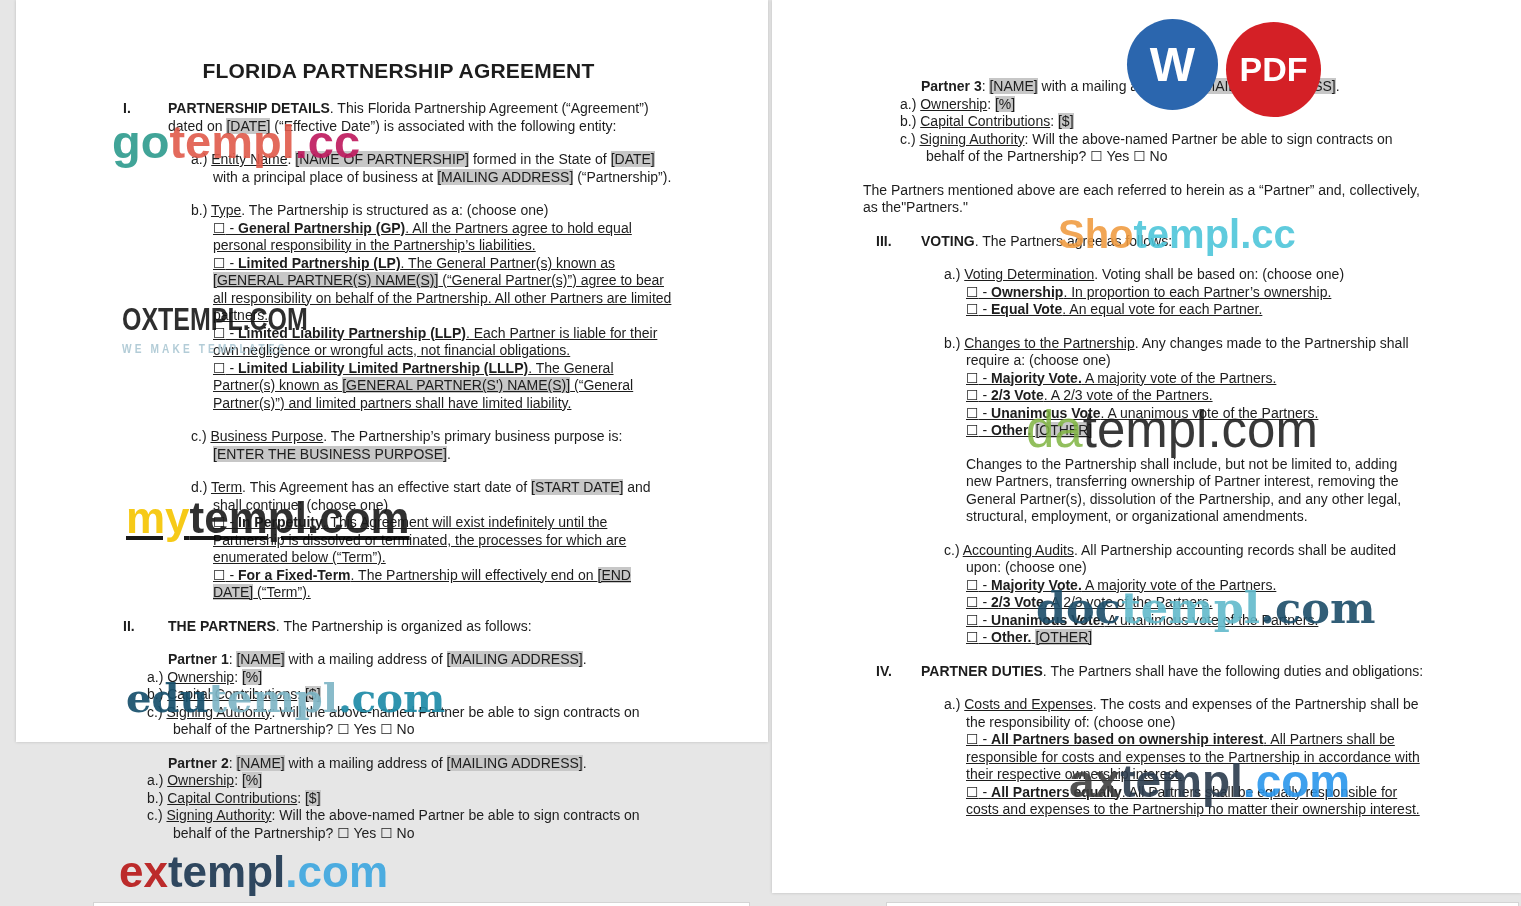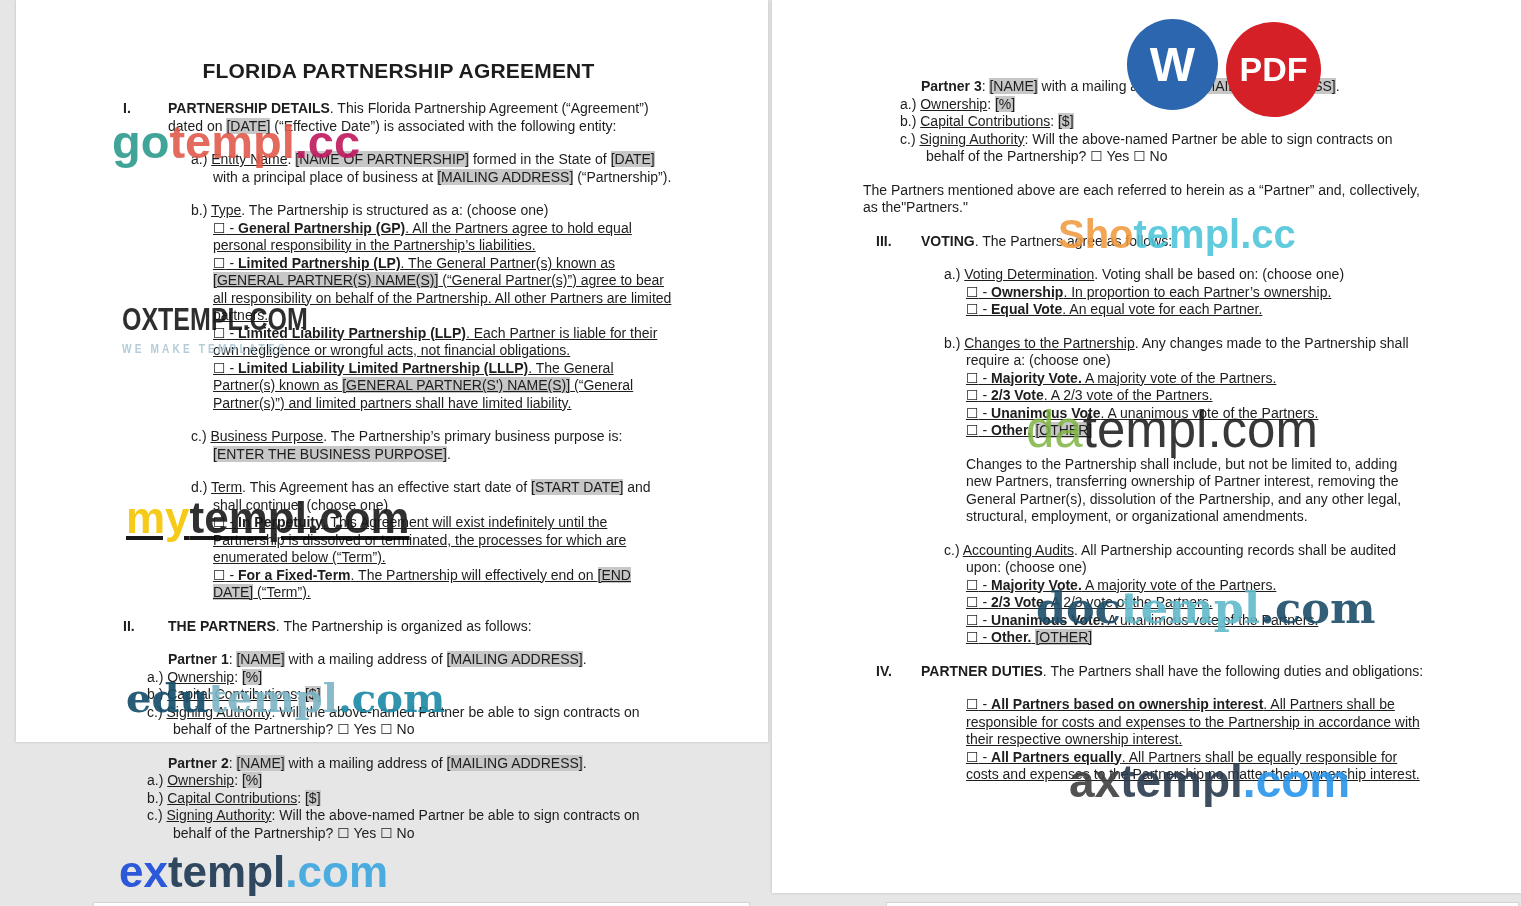--- a/index.html
+++ b/index.html
@@ -99,25 +99,26 @@
       <div class="blk para"><span class="">Changes to the Partnership shall include, but not be limited to, adding new Partners, transferring ownership of Partner interest, removing the General Partner(s), dissolution of the Partnership, and any other legal, structural, employment, or organizational amendments.</span></div>
       <div class="blk gap"></div>
       <div class="blk item"><span class="num">c.) </span><span class="u ">Accounting Audits</span><span class="">. All Partnership accounting records shall be audited upon: (choose one)</span></div>
       <div class="blk opt"><span class="cb">☐</span><span class=""> - </span><span class="b ">Majority Vote.</span><span class=""> A majority vote of the Partners.</span></div>
       <div class="blk opt"><span class="cb">☐</span><span class=""> - </span><span class="b ">2/3 Vote</span><span class="">. A 2/3 vote of the Partners.</span></div>
       <div class="blk opt"><span class="cb">☐</span><span class=""> - </span><span class="b ">Unanimous Vote.</span><span class=""> A unanimous vote of the Partners.</span></div>
       <div class="blk opt"><span class="cb">☐</span><span class=""> - </span><span class="b ">Other.</span><span class=""> </span><span class="hl ">[OTHER]</span></div>
       <div class="blk gap"></div>
       <div class="blk sec"><span class="num">IV. </span><span class="b ">PARTNER DUTIES</span><span class="">. The Partners shall have the following duties and obligations:</span></div>
       <div class="blk gap"></div>
+      <div class="blk item"><span class="num">a.) </span><span class="u ">Costs and Expenses</span><span class="">. The costs and expenses of the Partnership shall be the responsibility of: (choose one)</span></div>
       <div class="blk opt"><span class="cb">☐</span><span class=""> - </span><span class="b ">All Partners based on ownership interest</span><span class="">. All Partners shall be responsible for costs and expenses to the Partnership in accordance with their respective ownership interest.</span></div>
       <div class="blk opt"><span class="cb">☐</span><span class=""> - </span><span class="b ">All Partners equally</span><span class="">. All Partners shall be equally responsible for costs and expenses to the Partnership no matter their ownership interest.</span></div>
     </div>
     <div class="wm" style="left: 112px; top: 118px; font-size: 47px; opacity: 0.9;"><span style="color: rgb(45, 155, 141);">go</span><span style="color: rgb(225, 90, 75);">templ</span><span style="color: #be185d;">.cc</span></div>
     <div class="wm" style="left: 122px; top: 303px; font-size: 32px; opacity: 0.88; transform: scaleX(0.78);"><span style="color: rgb(18, 18, 18);">OXTEMPL.COM</span><div class="wmsub" style="color: rgb(169, 198, 210); font-size: 13px; letter-spacing: 4px;">WE MAKE TEMPLATES</div></div>
     <div class="wm" style="left: 126px; top: 496px; font-size: 44px; opacity: 0.9; text-decoration: underline;"><span style="color: rgb(246, 197, 0);">my</span><span style="color: rgb(26, 26, 26);">templ.com</span></div>
     <div class="wm serif" style="left: 126px; top: 678px; font-size: 40px; opacity: 0.92;"><span style="color: rgb(23, 80, 108);">edu</span><span style="color: rgb(127, 182, 198);">templ</span><span style="color: rgb(31, 140, 168);">.com</span></div>
-    <div class="wm" style="left: 119px; top: 850px; font-size: 44px; opacity: 0.92;"><span style="color: #1d4ed8;">ex</span><span style="color: rgb(32, 58, 84);">templ</span><span style="color: rgb(63, 168, 224);">.com</span></div>
+    <div class="wm" style="left: 119px; top: 850px; font-size: 44px; opacity: 0.92;"><span style="color: #b91c1c;">ex</span><span style="color: rgb(32, 58, 84);">templ</span><span style="color: rgb(63, 168, 224);">.com</span></div>
     <div class="wm" style="left: 1058px; top: 214px; font-size: 40px; opacity: 0.88;"><span style="color: rgb(240, 154, 62);">Sho</span><span style="color: rgb(73, 196, 217);">templ.cc</span></div>
     <div class="wm" style="left: 1026px; top: 404px; font-size: 51px; font-weight: 400; opacity: 0.85;"><span style="color: rgb(127, 180, 65);">da</span><span style="color: rgb(22, 22, 22);">templ.com</span></div>
     <div class="wm serif" style="left: 1036px; top: 587px; font-size: 43px; opacity: 0.9;"><span style="color: rgb(28, 77, 105);">doc</span><span style="color: rgb(98, 186, 203);">templ</span><span style="color: rgb(28, 77, 105);">.com</span></div>
     <div class="wm" style="left: 1069px; top: 758px; font-size: 46px; opacity: 0.9;"><span style="color: #404040;">ax</span><span style="color: rgb(43, 59, 77);">templ</span><span style="color: rgb(42, 150, 236);">.com</span></div>
   </div>
 
 </body></html>

